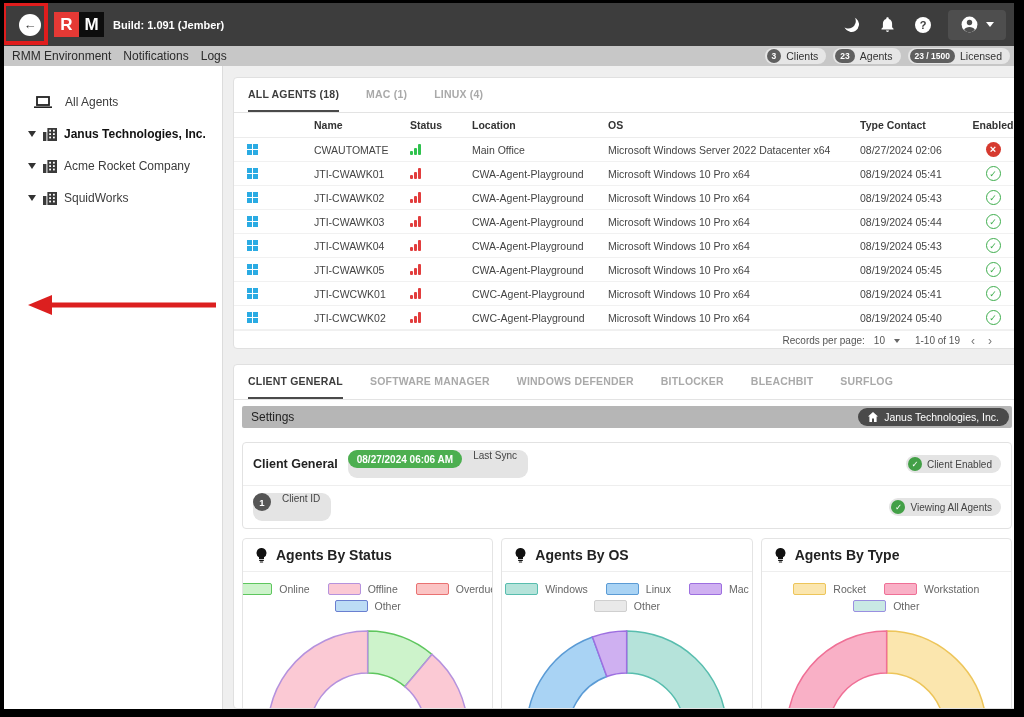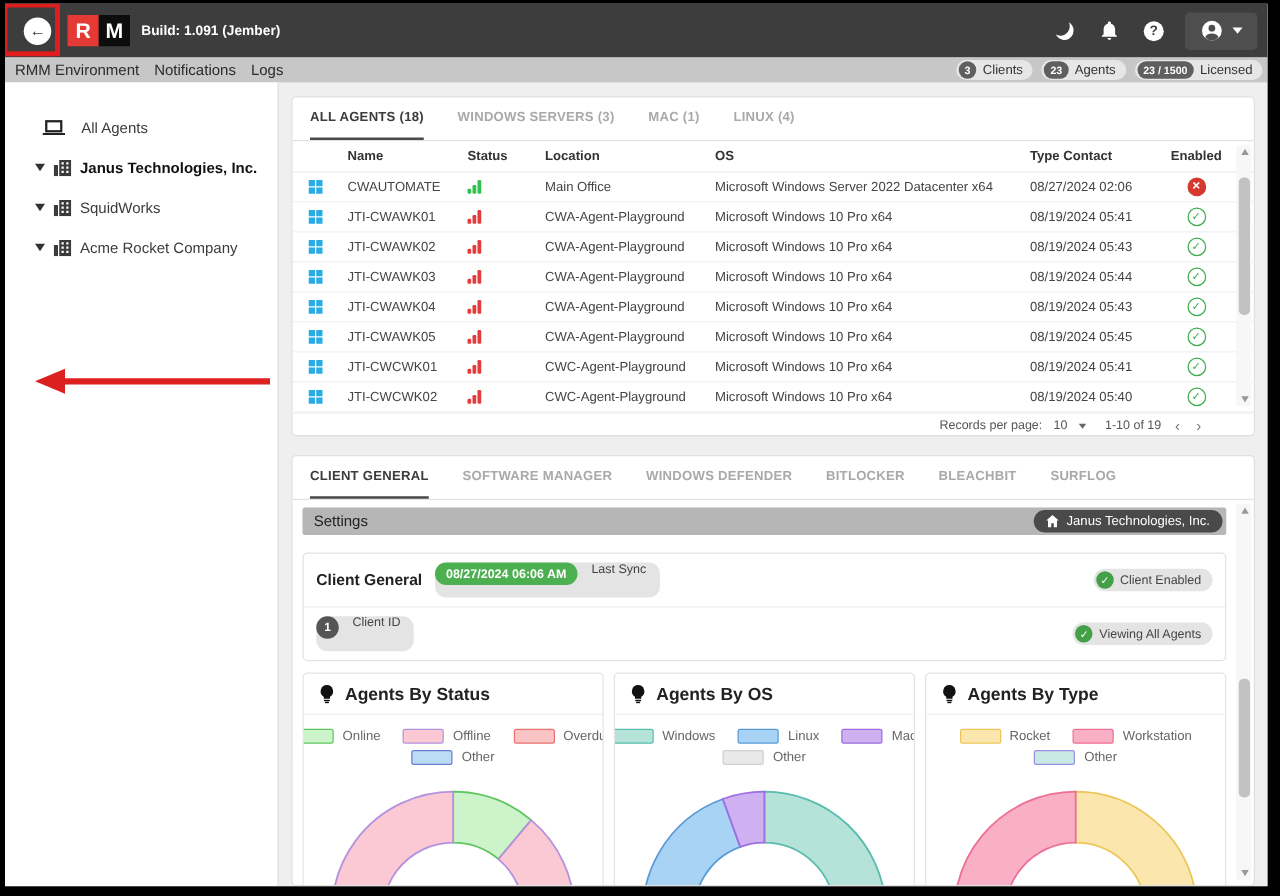--- a/index.html
+++ b/index.html
@@ -44,21 +44,21 @@
   .tabs { height:35px; display:flex; align-items:stretch; padding:0 14px; gap:27px; border-bottom:1px solid #e3e3e3; }
   .tab { font-size:10.5px; font-weight:bold; letter-spacing:.2px; color:#a9a9a9; display:flex; align-items:center; border-bottom:2px solid transparent; cursor:pointer; white-space:nowrap; }
   .tab.active { color:#3c3c3c; border-bottom-color:#4a4a4a; }
 
   
   .agents-card { height:272px; margin-bottom:15px; overflow:hidden; }
   .thead, .trow { display:flex; align-items:center; padding-right:16px; }
   .thead { height:25px; font-size:10.5px; font-weight:bold; color:#333; border-bottom:1px solid #ececec; }
   .trow { height:24px; border-bottom:1px solid #f1f1f1; font-size:10.5px; color:#444; cursor:pointer; }
   .c-icon { width:44px; padding-left:13px; }
-  .c-name { width:96px; }
+  .c-name { width:96px;margin-left:36px; }
   .c-status { width:62px; }
   .c-loc  { width:136px; }
   .c-os   { width:252px; }
   .c-last { width:108px; }
   .c-enabled { width:50px; text-align:center; display:flex; justify-content:center; }
   .winlogo { display:grid; grid-template-columns:5px 5px; grid-template-rows:5px 5px; gap:1px; }
   .winlogo i { background:#2aabe3; }
   .sigbars { display:flex; align-items:flex-end; gap:1.5px; height:11px; }
   .sigbars i { width:2.5px; border-radius:1px; display:block; }
   .sigbars i:nth-child(1){height:4px;} .sigbars i:nth-child(2){height:7px;} .sigbars i:nth-child(3){height:11px;}
@@ -190,48 +190,47 @@
         <svg width="14" height="13" viewBox="0 0 14 13">
             <rect x="0" y="4" width="3.4" height="9" fill="#3a3a3a"></rect>
             <rect x="4.4" y="0" width="9.6" height="13" fill="#3a3a3a"></rect>
             <rect x="6.2" y="1.8" width="1.8" height="1.8" fill="#fff"></rect>
             <rect x="10" y="1.8" width="1.8" height="1.8" fill="#fff"></rect>
             <rect x="6.2" y="5.2" width="1.8" height="1.8" fill="#fff"></rect>
             <rect x="10" y="5.2" width="1.8" height="1.8" fill="#fff"></rect>
             <rect x="6.2" y="8.6" width="1.8" height="1.8" fill="#fff"></rect>
             <rect x="10" y="8.6" width="1.8" height="1.8" fill="#fff"></rect>
           </svg>
-        <span class="client-label">SquidWorks</span>
+        <span class="client-label">Acme Rocket Company</span>
       </div>
       <div class="side-item client-row">
         <span class="tree-caret"></span>
         <svg width="14" height="13" viewBox="0 0 14 13">
             <rect x="0" y="4" width="3.4" height="9" fill="#3a3a3a"></rect>
             <rect x="4.4" y="0" width="9.6" height="13" fill="#3a3a3a"></rect>
             <rect x="6.2" y="1.8" width="1.8" height="1.8" fill="#fff"></rect>
             <rect x="10" y="1.8" width="1.8" height="1.8" fill="#fff"></rect>
             <rect x="6.2" y="5.2" width="1.8" height="1.8" fill="#fff"></rect>
             <rect x="10" y="5.2" width="1.8" height="1.8" fill="#fff"></rect>
             <rect x="6.2" y="8.6" width="1.8" height="1.8" fill="#fff"></rect>
             <rect x="10" y="8.6" width="1.8" height="1.8" fill="#fff"></rect>
           </svg>
-        <span class="client-label">Acme Rocket Company</span>
+        <span class="client-label">SquidWorks</span>
       </div>
       <svg class="red-arrow" width="192" height="26" viewBox="0 0 192 26">
         <line x1="22" y1="13" x2="190" y2="13" stroke="#dc1f1f" stroke-width="5"></line>
         <polygon points="2,13 26,3 26,23" fill="#dc1f1f"></polygon>
       </svg>
     </aside>
 
     <main class="main">
 
       <section class="card agents-card">
         <div class="tabs">
           <span class="tab active">ALL AGENTS (18)</span>
-          <span class="tab">WINDOWS SERVERS (3)</span>
           <span class="tab">MAC (1)</span>
           <span class="tab">LINUX (4)</span>
         </div>
         <div class="thead">
           <span class="c-icon"></span>
           <span class="c-name">Name</span>
           <span class="c-status">Status</span>
           <span class="c-loc">Location</span>
           <span class="c-os">OS</span>
           <span class="c-last">Type Contact</span>

